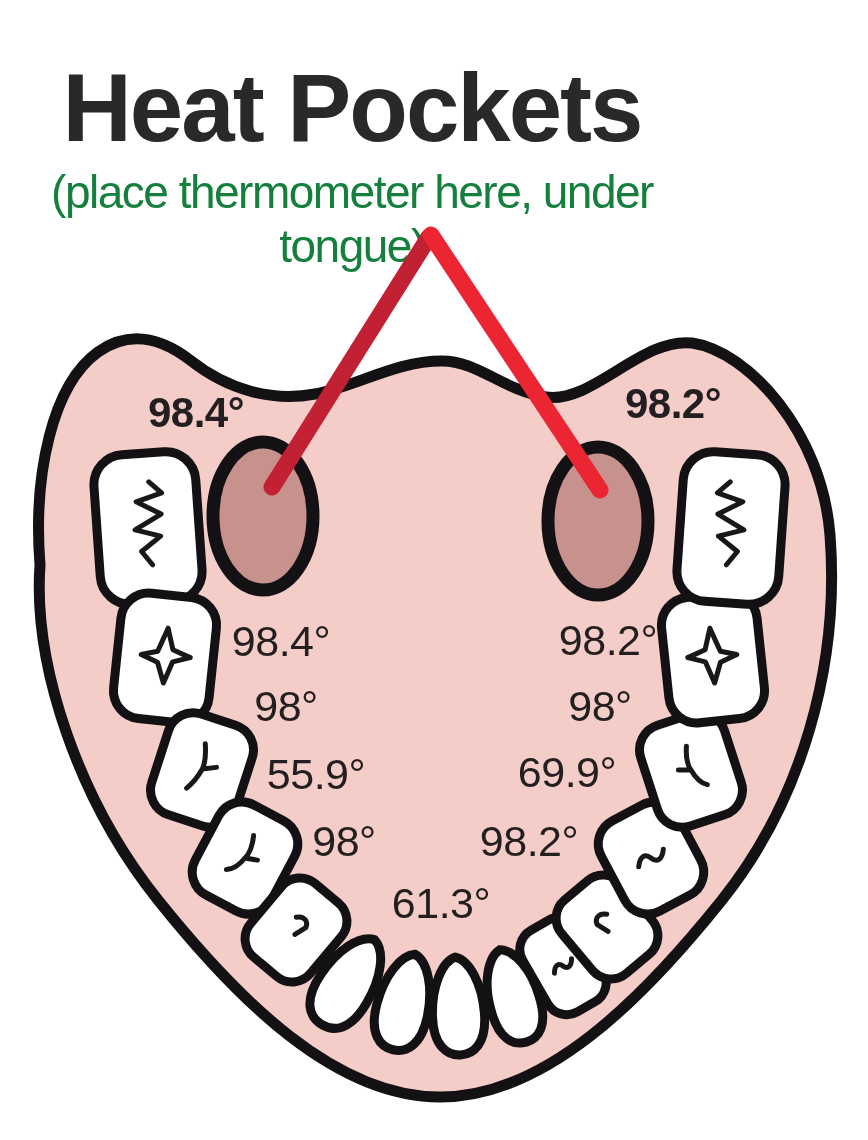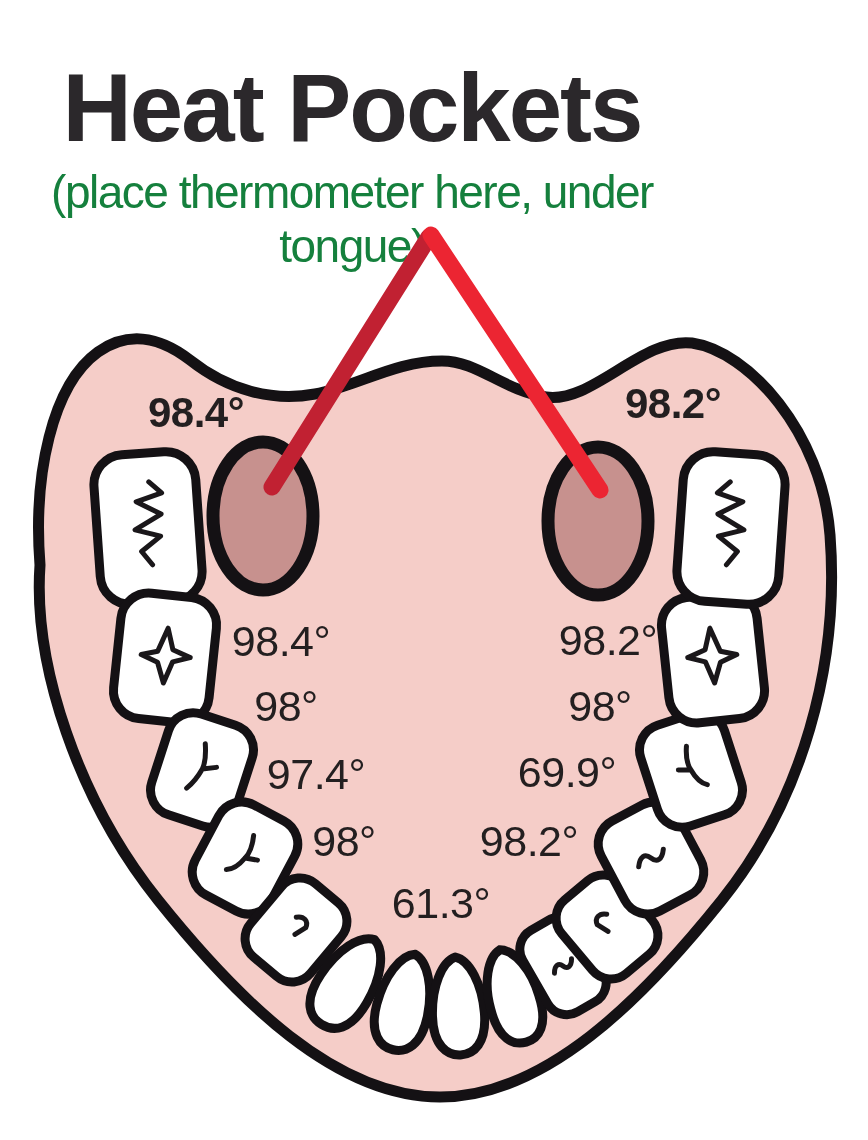--- a/index.html
+++ b/index.html
@@ -144,21 +144,21 @@
 
     <div class="temp bold" style="left:196px; top:413px;">98.4°</div>
     <div class="temp bold" style="left:673px; top:404px;">98.2°</div>
 
     <div class="temp" style="left:281px; top:641px;">98.4°</div>
     <div class="temp" style="left:608px; top:640px;">98.2°</div>
 
     <div class="temp" style="left:286px; top:706px;">98°</div>
     <div class="temp" style="left:600px; top:706px;">98°</div>
 
-    <div class="temp" style="left:316px; top:774px;">97.4°</div>
+    <div class="temp" style="left:316px; top:774px;">55.9°</div>
     <div class="temp" style="left:567px; top:772px;">69.9°</div>
 
     <div class="temp" style="left:344px; top:841px;">98°</div>
     <div class="temp" style="left:529px; top:841px;">98.2°</div>
 
     <div class="temp" style="left:441px; top:903px;">61.3°</div>
   </div>
 
 </div>
 

